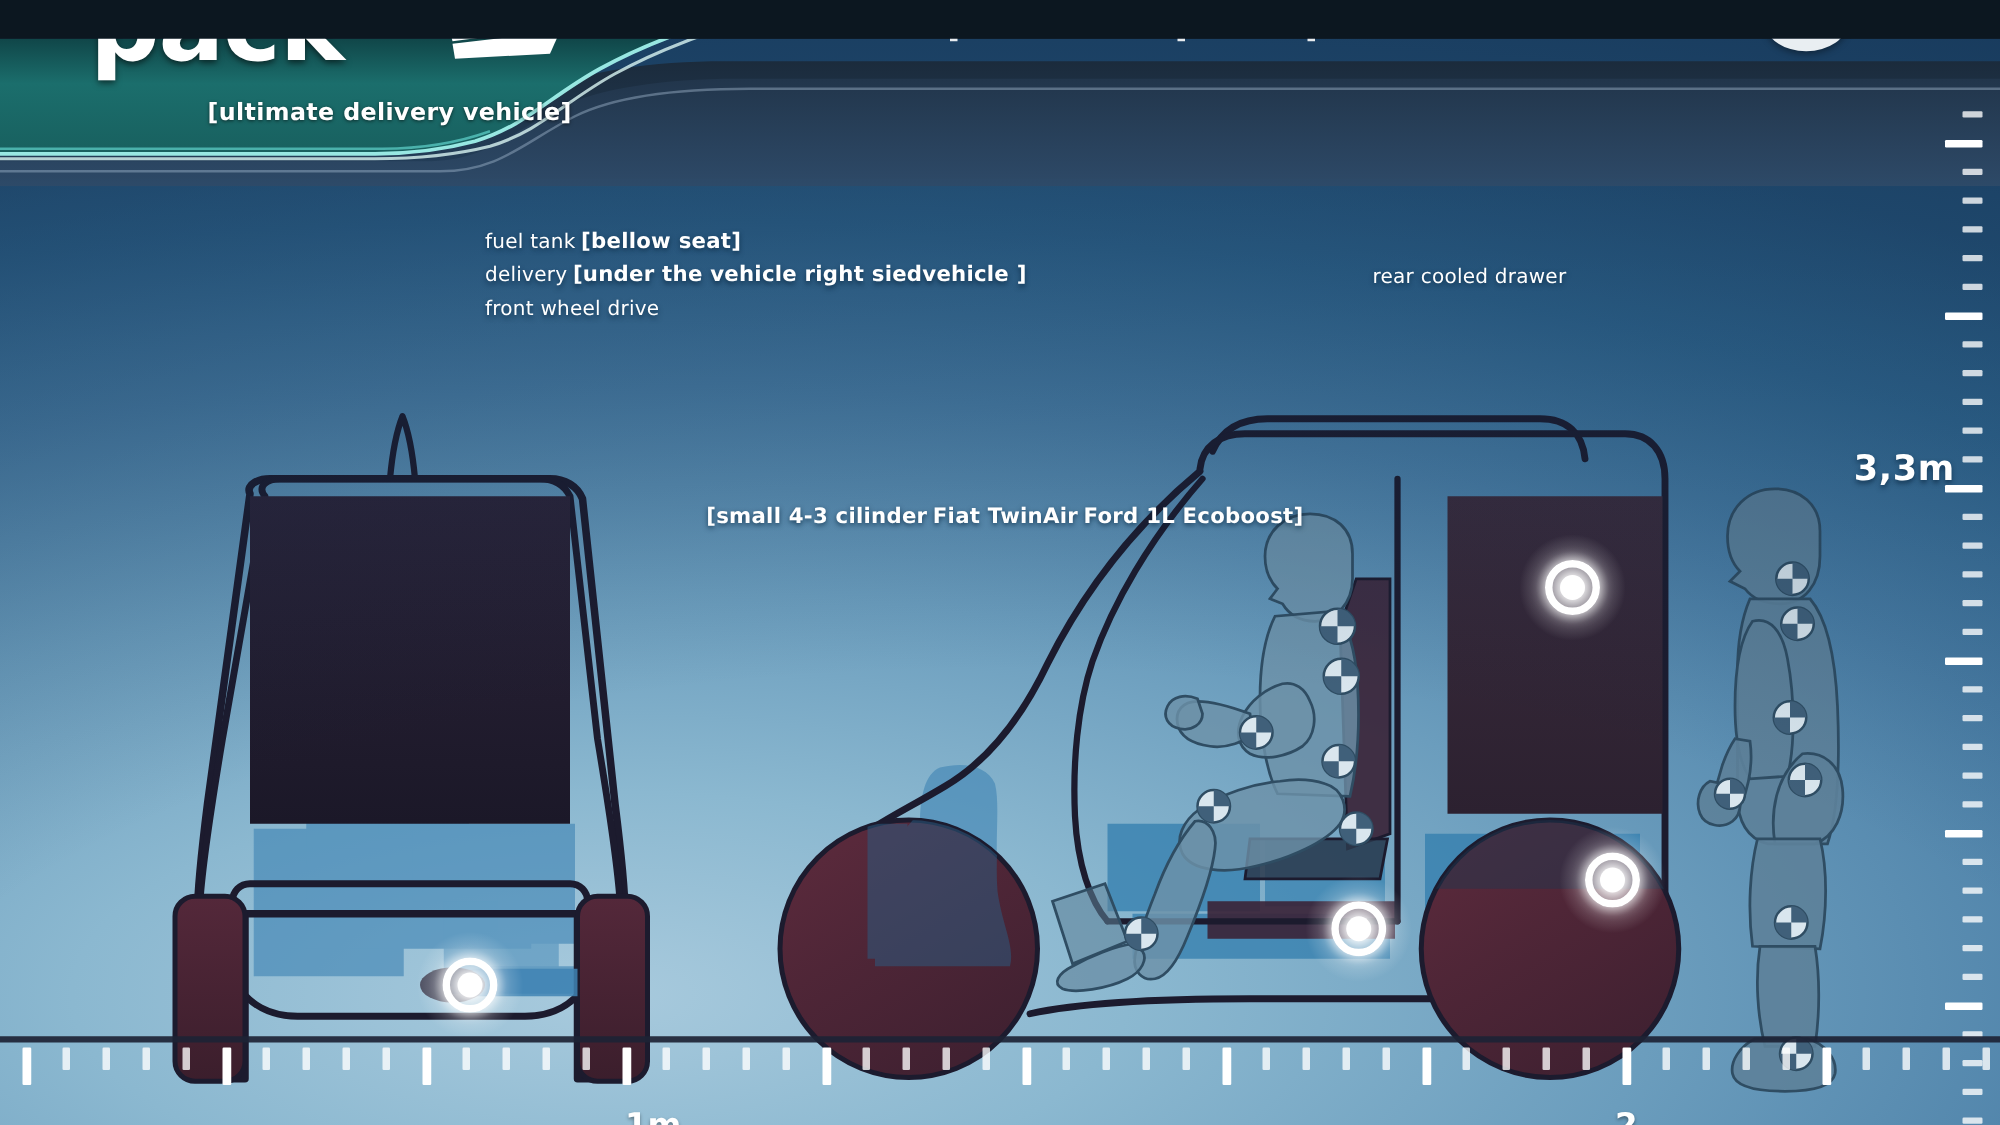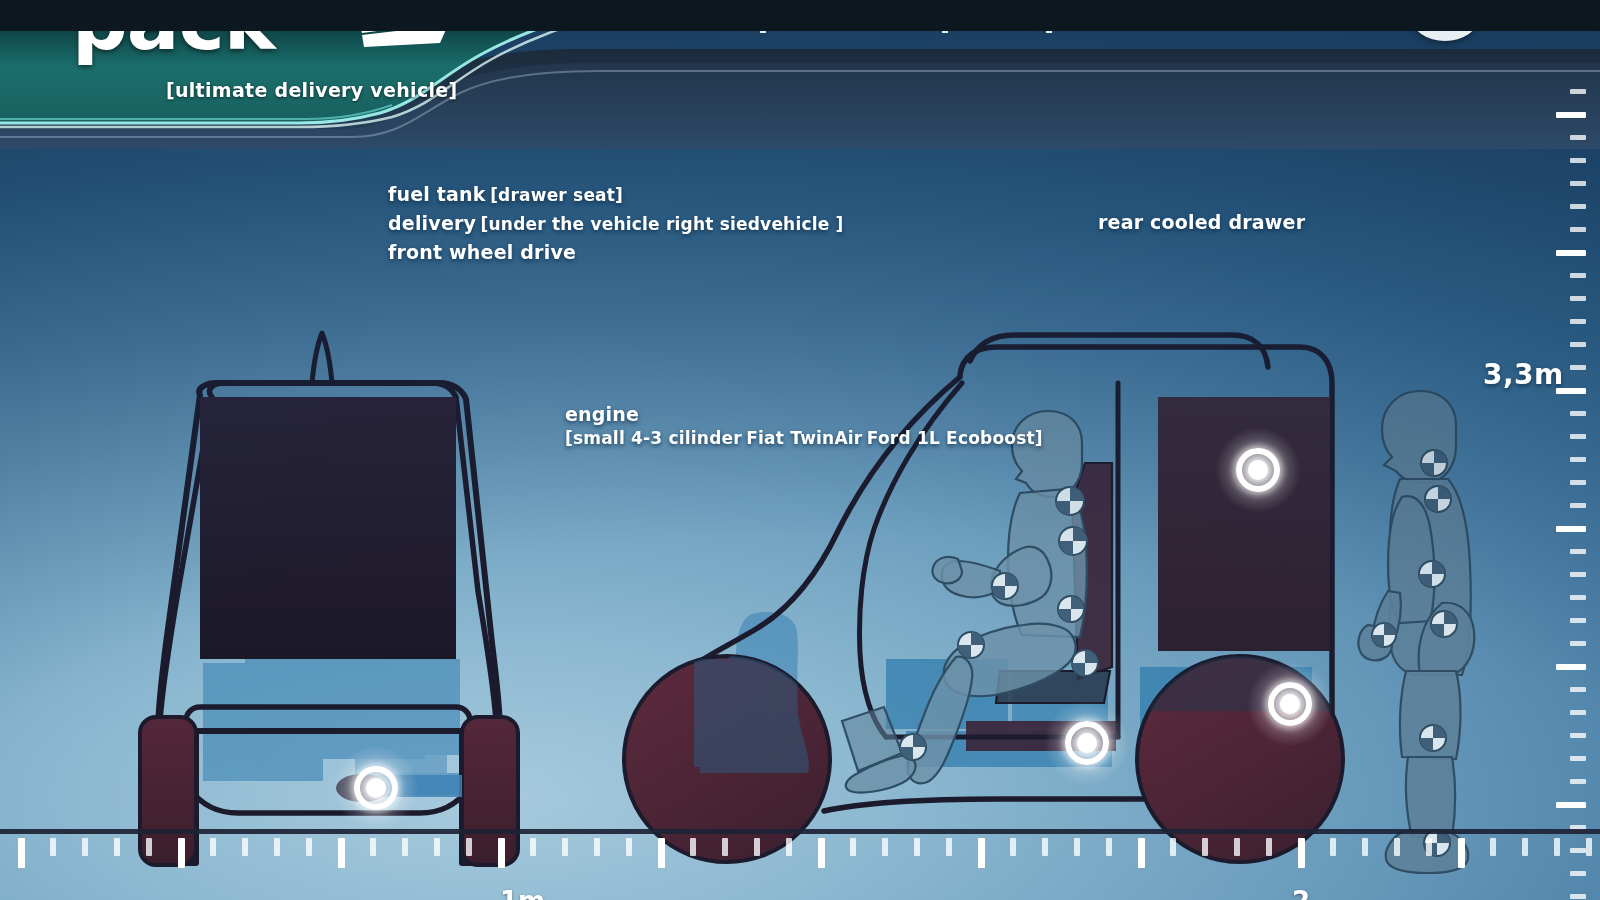--- a/index.html
+++ b/index.html
@@ -43,22 +43,22 @@
     position:absolute; left:104px; top:96px;
     font-family:"DejaVu Sans", sans-serif;
     font-size:19px; font-weight:bold; color:#ffffff; letter-spacing:.3px;
     text-shadow:0 1px 3px rgba(0,0,0,.6);
   }
 
   
   .anno { position:absolute; color:#fff; text-shadow:0 2px 4px rgba(10,40,65,.75); }
   .anno .line { white-space:nowrap; }
   .anno .hd {
-    font-family:"DejaVu Sans", sans-serif; font-weight:bold;
-    font-size:19px; letter-spacing:.2px;
+    font-family:"DejaVu Sans", sans-serif; font-weight:normal;
+    font-size:16px; letter-spacing:.2px;
   }
   .anno .sub {
     font-family:"DejaVu Sans", sans-serif; font-weight:bold;
     font-size:17px; letter-spacing:.2px;
   }
   .anno .hd, .anno .sub { display:inline; }
 
   #anno-left   { left:388px; top:152px; }
   #anno-left .line { margin-bottom:7px; }
   #anno-engine { left:565px; top:372px; }
@@ -435,36 +435,33 @@
   <div style="position:absolute; left:1412px; top:-36px; width:66px; height:46px; border-radius:50%;
               background:#e9eef2; box-shadow:0 2px 6px rgba(0,0,0,.4);"></div>
 
   <div style="position:absolute; left:760px; top:-4px; width:6px; height:6px; background:#fff; opacity:.9;"></div>
   <div style="position:absolute; left:942px; top:-4px; width:6px; height:6px; background:#fff; opacity:.9;"></div>
   <div style="position:absolute; left:1046px; top:-4px; width:6px; height:6px; background:#fff; opacity:.9;"></div>
 
   <div class="anno" id="anno-left">
     <div class="line">
       <span class="hd">fuel tank</span>
-      <span class="sub">[drawer seat]</span>
+      <span class="sub">[bellow seat]</span>
     </div>
     <div class="line">
       <span class="hd">delivery</span>
       <span class="sub">[under the vehicle right siedvehicle ]</span>
     </div>
     <div class="line">
       <span class="hd">front wheel drive</span>
       <span class="sub"></span>
     </div>
   </div>
 
   <div class="anno" id="anno-engine">
-    <div class="line">
-      <span class="hd">engine</span>
-    </div>
     <div class="line sub">[small 4-3 cilinder</div>
     <div class="line sub">Fiat TwinAir</div>
     <div class="line sub">Ford 1L Ecoboost]</div>
   </div>
 
   <div class="anno" id="anno-rear">
     <div class="line">
       <span class="hd">rear cooled drawer</span>
     </div>
   </div>

